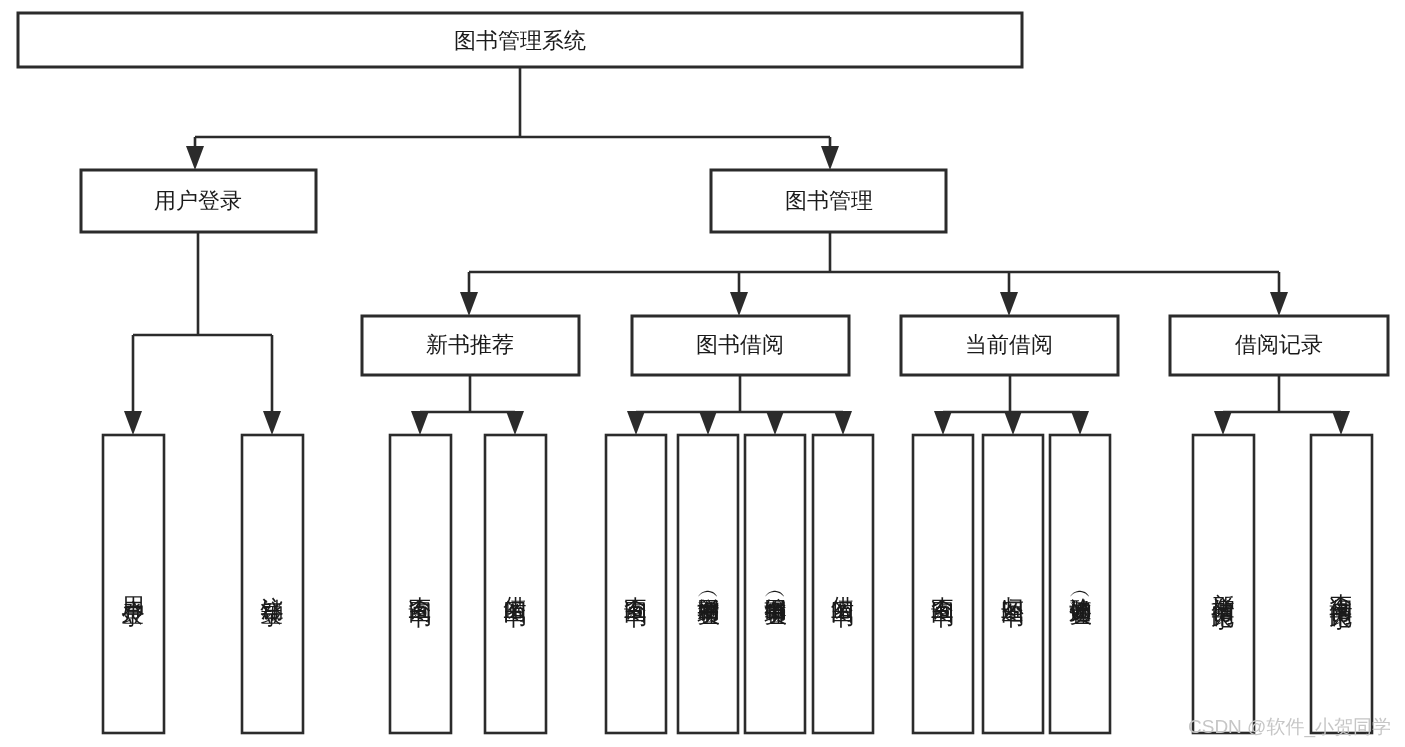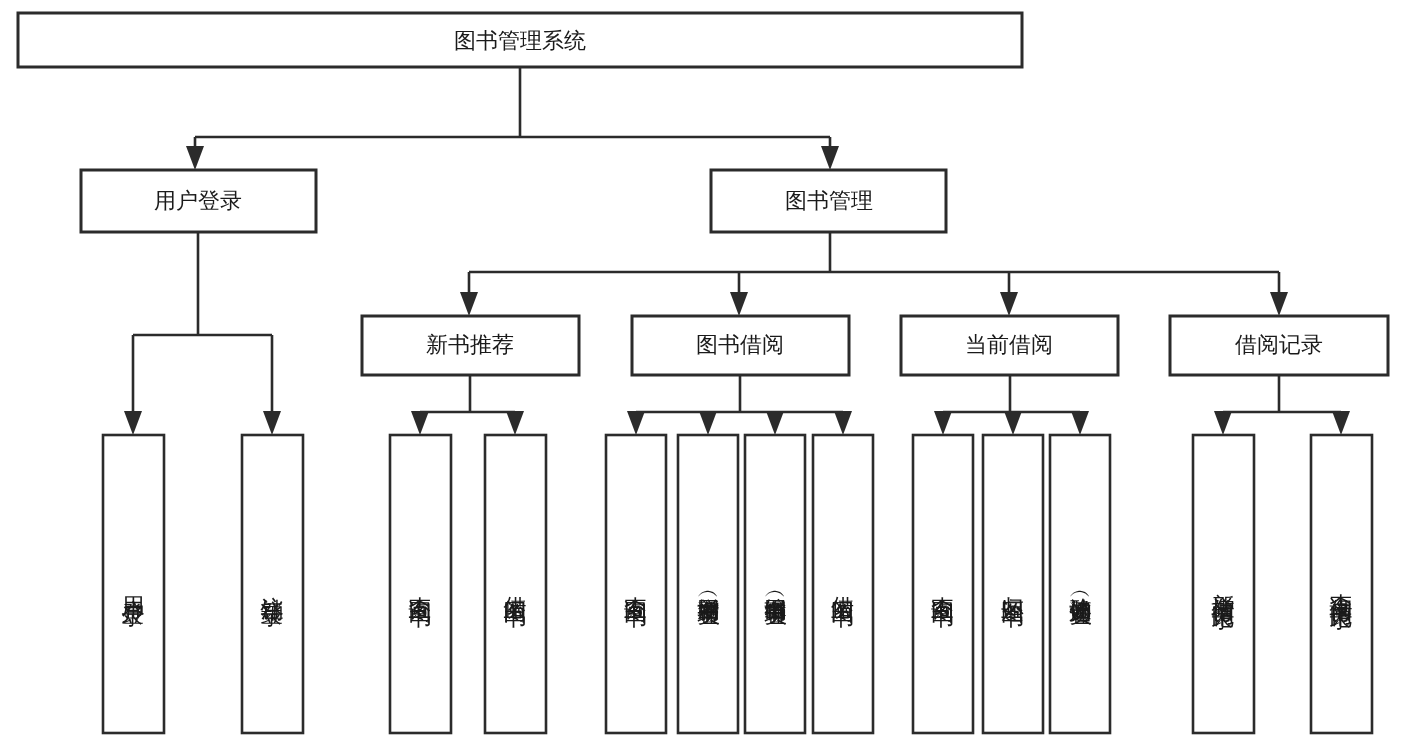--- a/index.html
+++ b/index.html
@@ -229,13 +229,14 @@
   <div class="leaf-label-holder" style="left:1050px; top:438px; width:60px; height:292px;">
     <span class="leaf-label tight">确认归还（管理员）</span>
   </div>
   <div class="leaf-label-holder" style="left:1193px; top:435px; width:61px; height:298px;">
     <span class="leaf-label">新增借阅记录</span>
   </div>
   <div class="leaf-label-holder" style="left:1311px; top:435px; width:61px; height:298px;">
     <span class="leaf-label">查询借阅记录</span>
   </div>
 
+  <div class="watermark">CSDN @软件_小贺同学</div>
 </div>
 
 </body></html>

